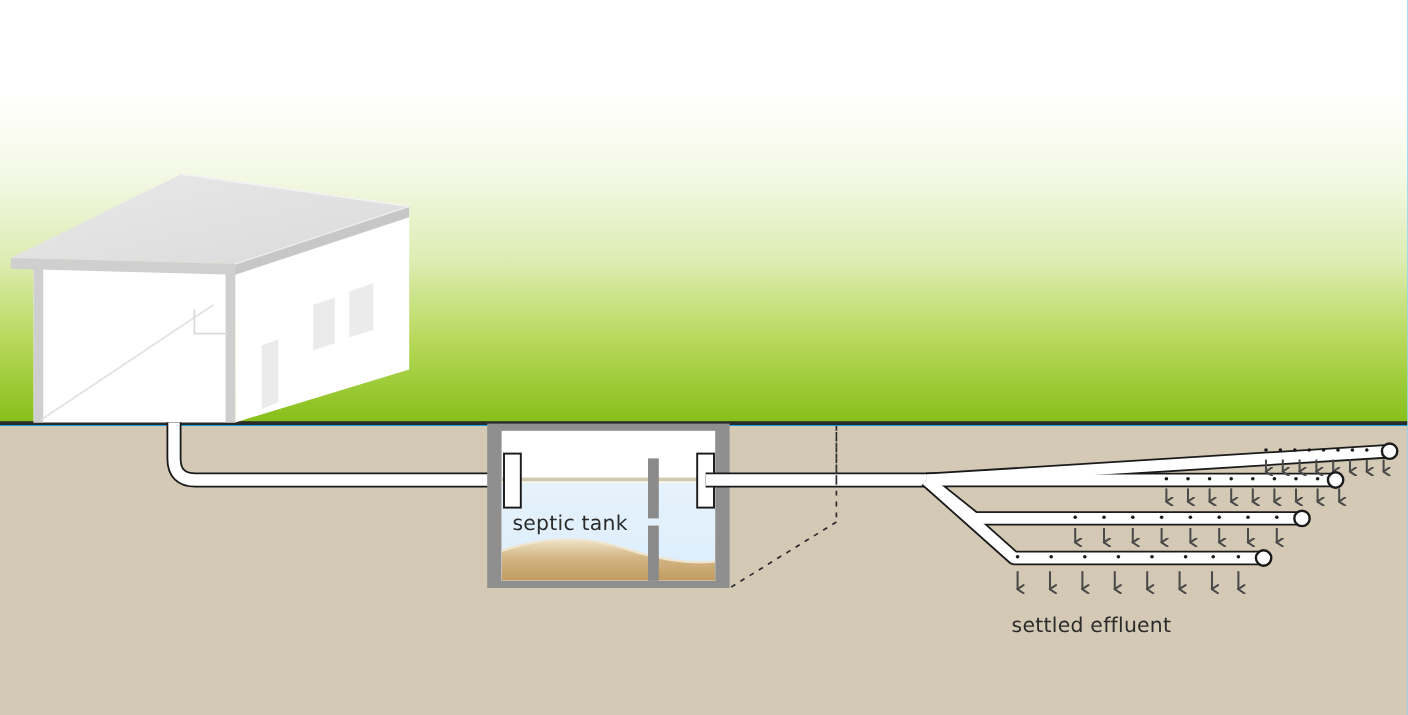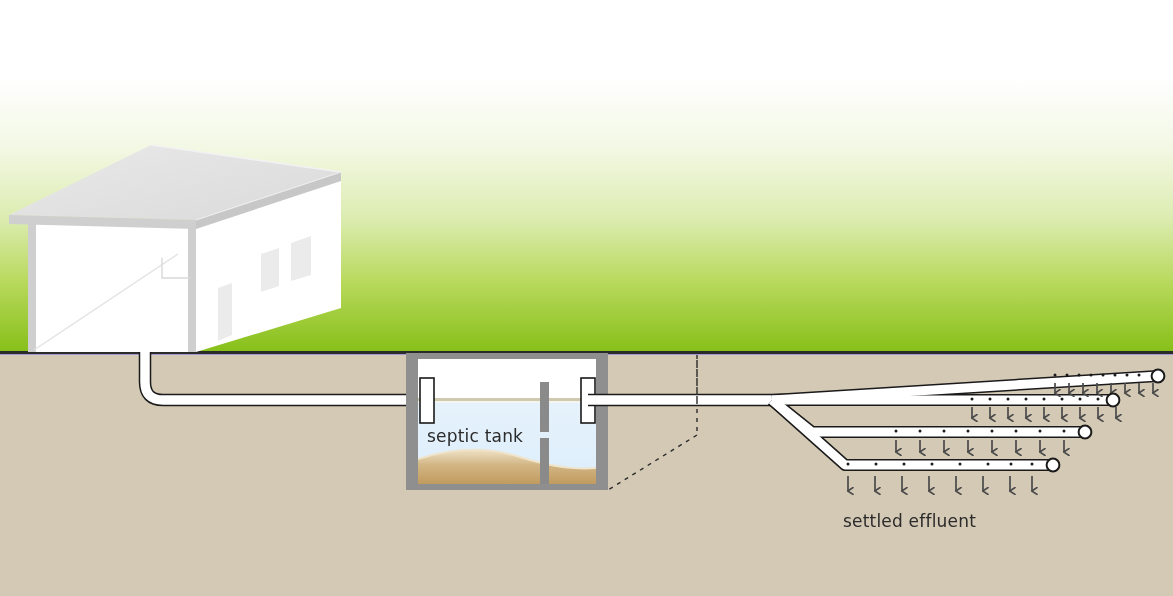--- a/index.html
+++ b/index.html
@@ -1,18 +1,18 @@
 <!DOCTYPE html>
 <html><head>
 <meta charset="utf-8">
 <title>Septic System Diagram</title>
 <style>
   html,body{margin:0;padding:0;background:#fff;}
   body{font-family:"DejaVu Sans", sans-serif;}
-  #stage{position:relative;width:1173px;height:596px;overflow:hidden;background:#c4b5fd;}
+  #stage{position:relative;width:1173px;height:596px;overflow:hidden;background:#0ea5e9;}
   #stage svg{display:block;}
   .lbl{font-family:"DejaVu Sans", sans-serif;font-size:17px;fill:#2b2b2b;letter-spacing:.2px;}
   .lbl-tank{font-size:17px;}
 </style>
 </head>
 <body>
 
 <div id="stage">
 <svg width="1173" height="596" viewBox="0 0 1173 596" xmlns="http://www.w3.org/2000/svg">
   <defs>

